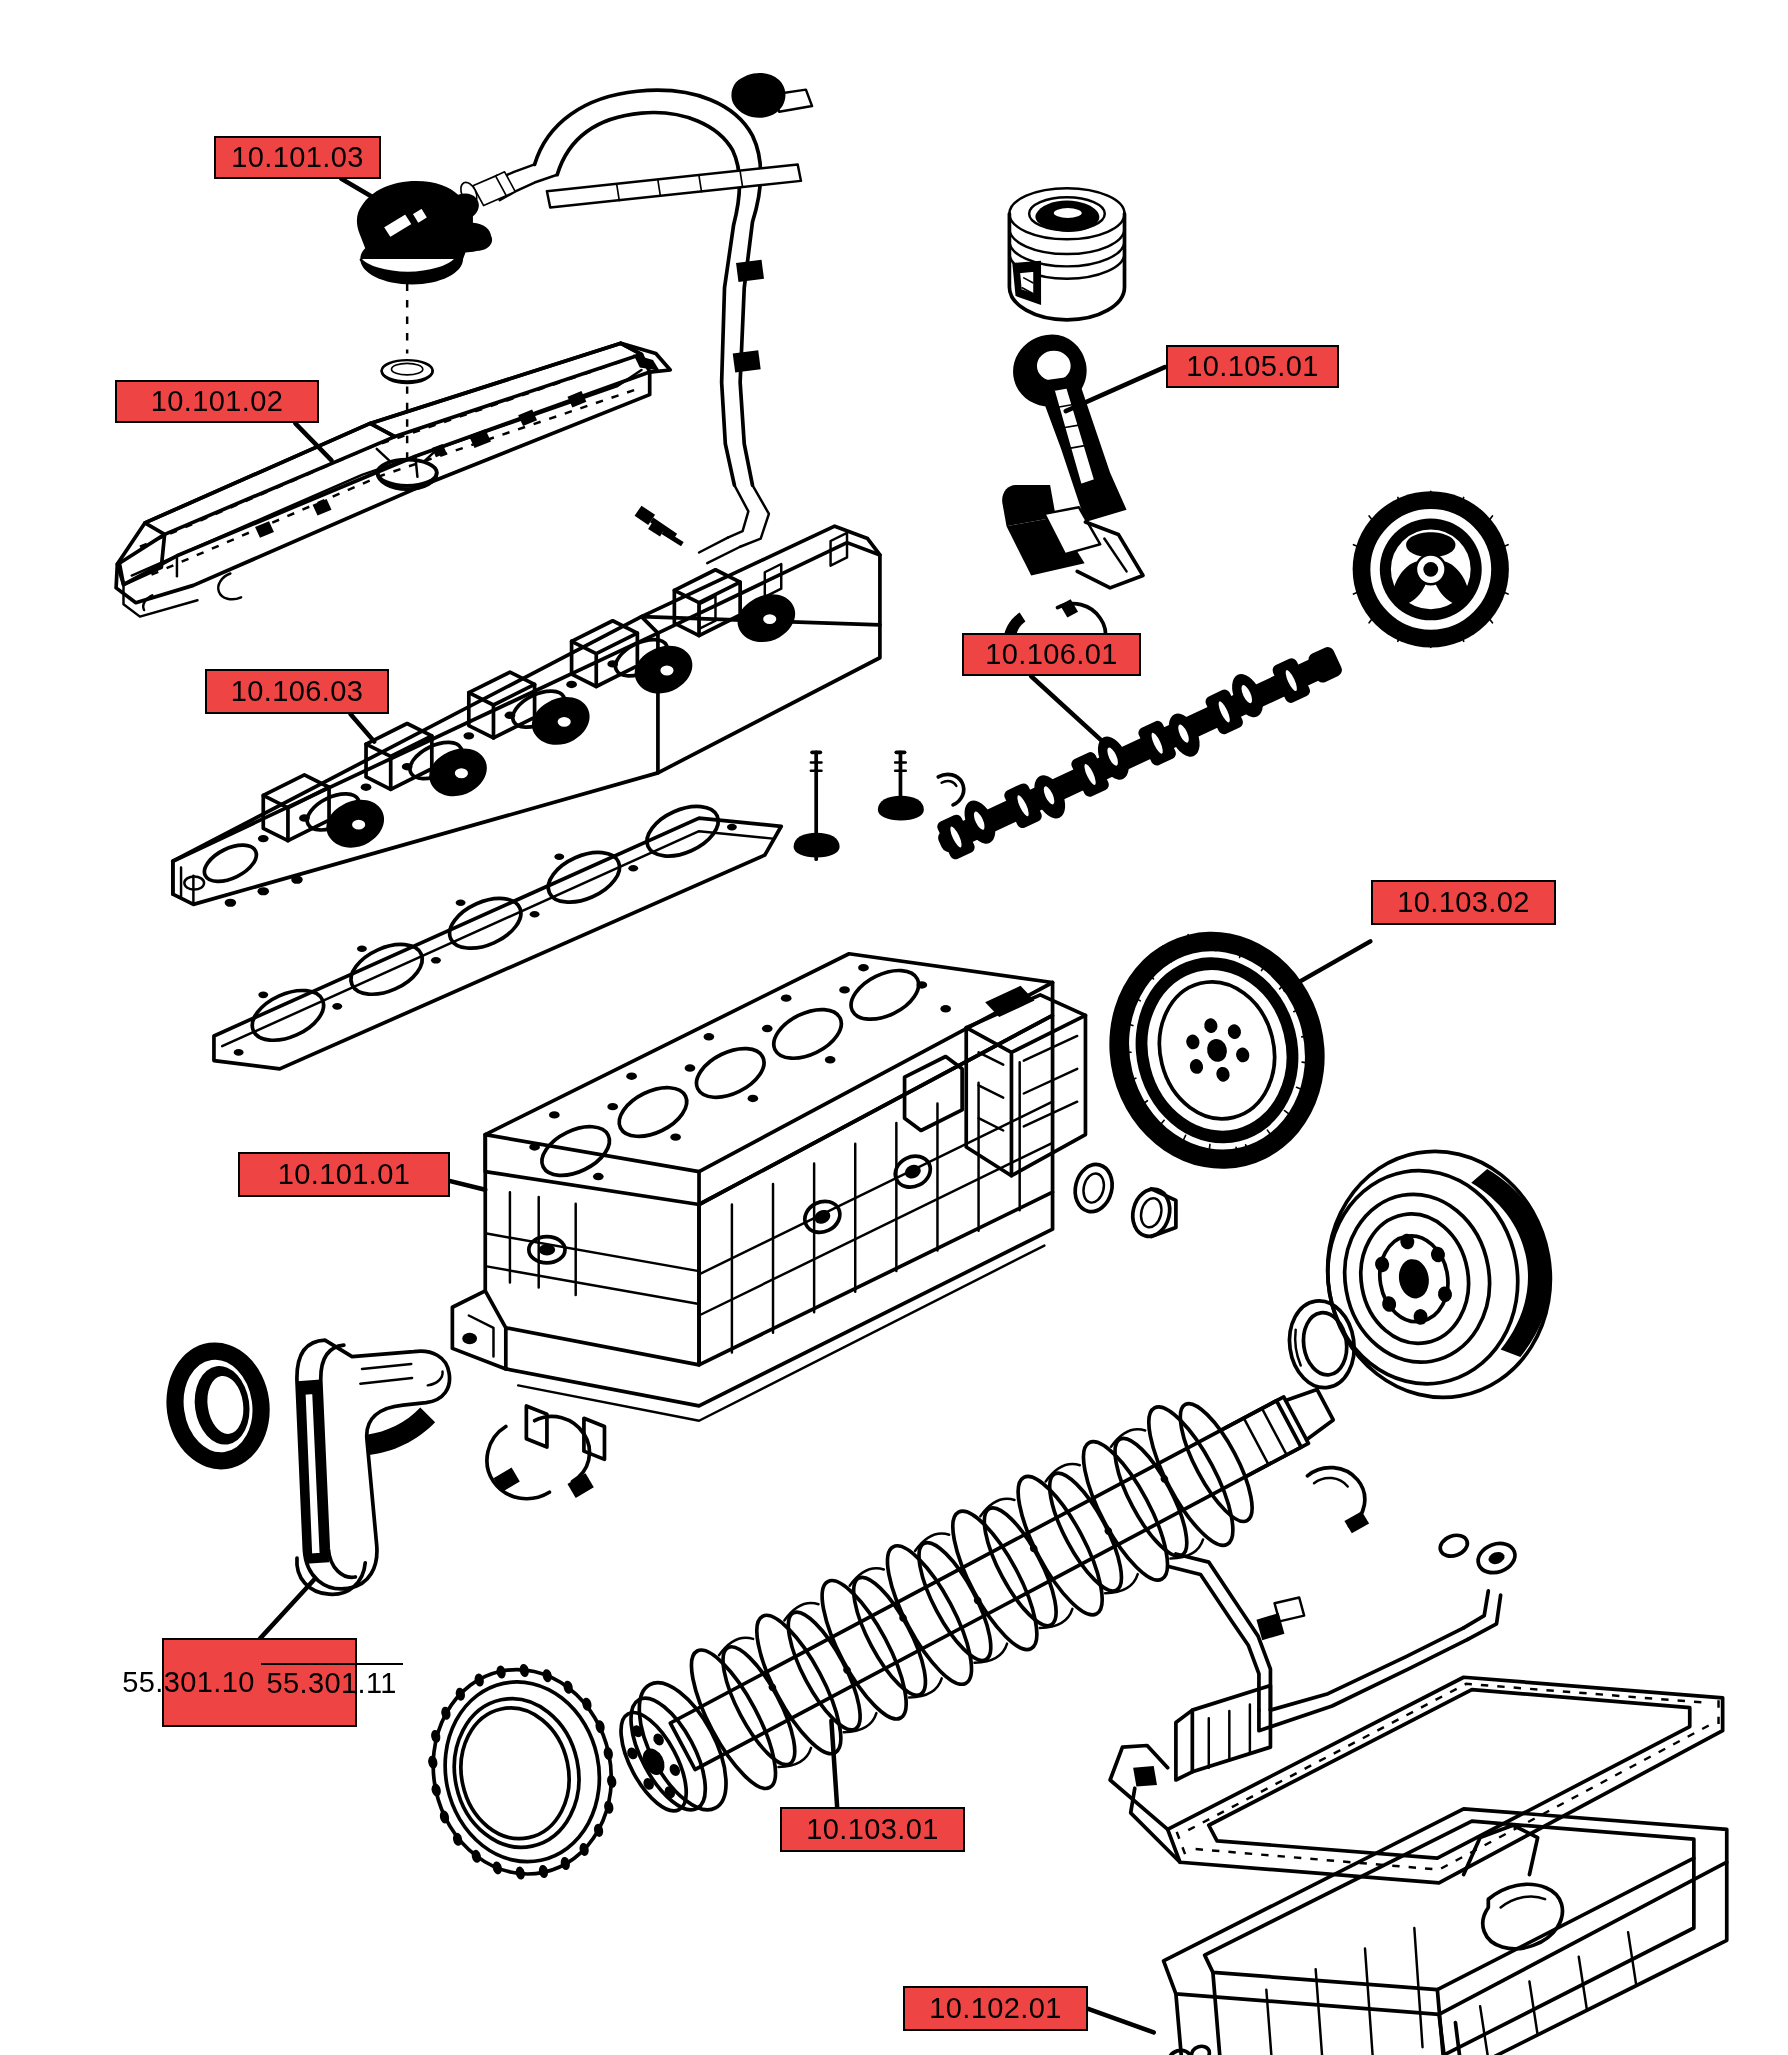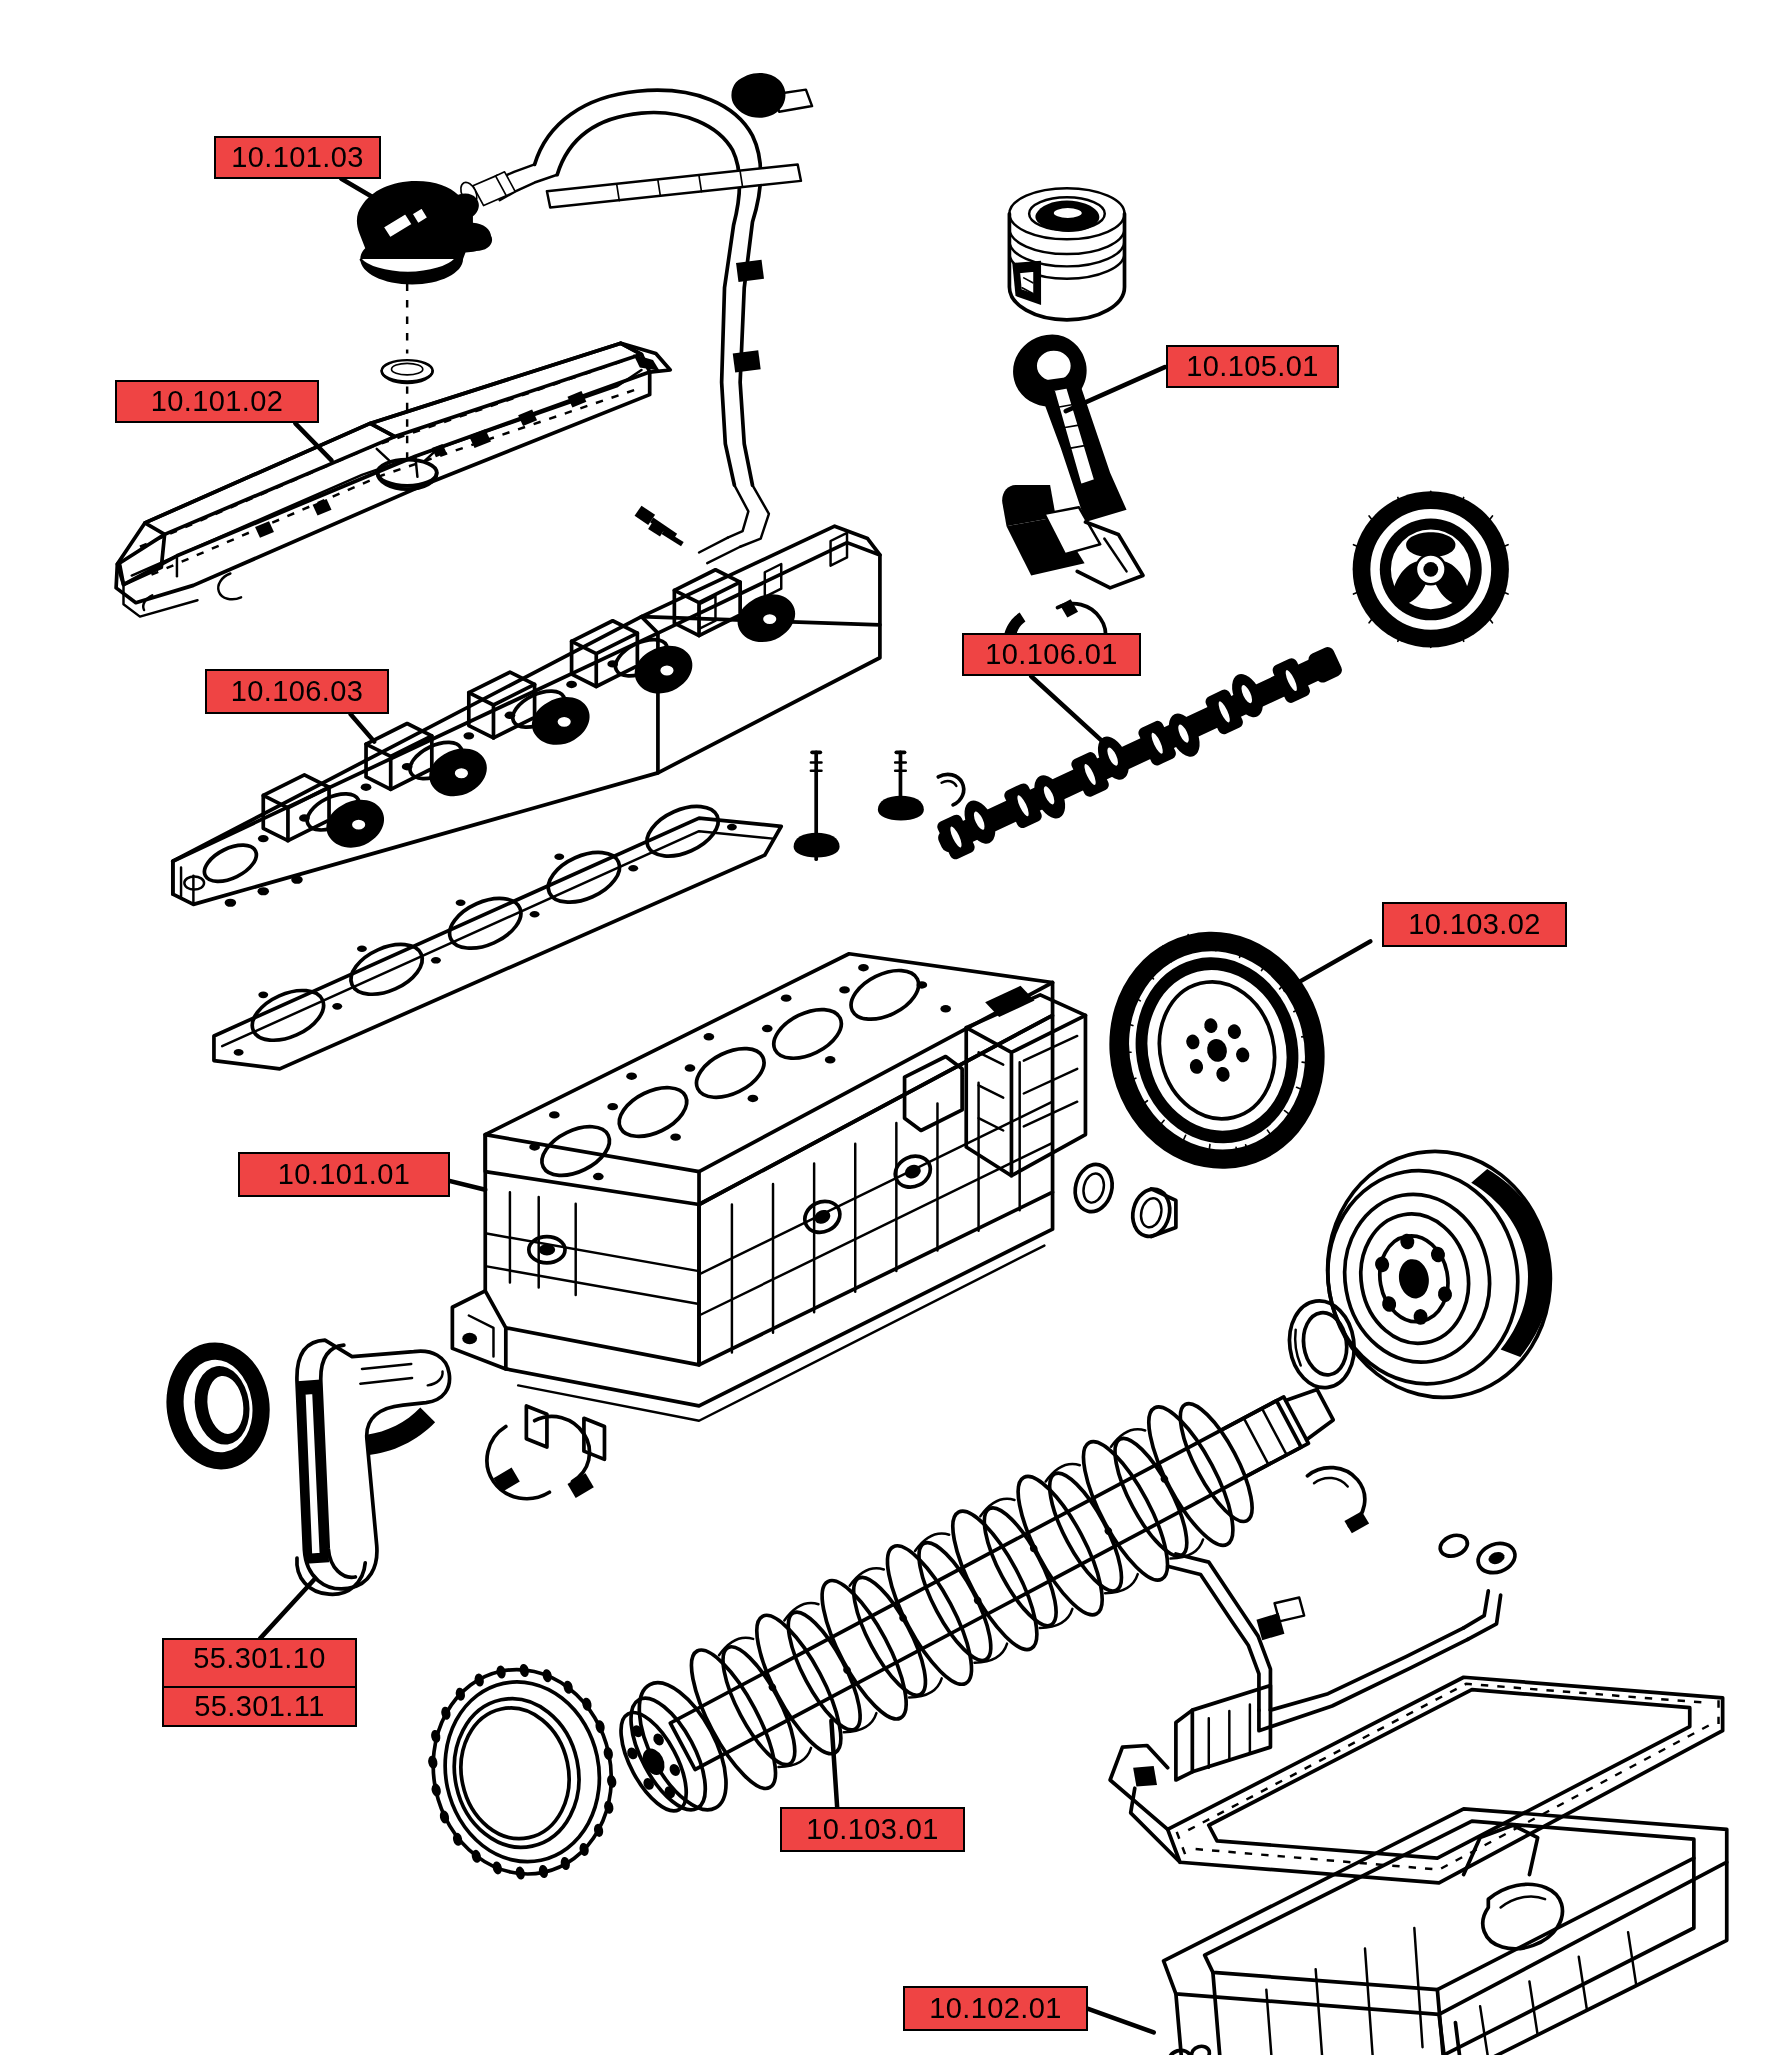--- a/index.html
+++ b/index.html
@@ -23,21 +23,21 @@
     justify-content:center;
     font-family:"Liberation Sans", sans-serif;
     font-size:29px;
     line-height:1;
     letter-spacing:0.4px;
     color:#000;
     white-space:nowrap;
     padding:0 5.8px;
     z-index:20;
   }
-  .callout.stack{flex-direction:column;padding:0;justify-content:space-between;}
+  .callout.stack{flex-direction:row;padding:0;}
   .callout.stack .row{
     width:100%;
     box-sizing:border-box;
     display:flex;
     align-items:center;
     justify-content:center;
     padding:4.1px 5.8px;
   }
   .callout.stack .row + .row{border-top:2.5px solid #000;}
 </style>
@@ -752,21 +752,21 @@
   </div>
 
   <div class="callout" style="left:205px;top:669px;width:184px;height:45px;text-align:center;">
     <span>10.106.03</span>
   </div>
 
   <div class="callout" style="left:962px;top:633px;width:179px;height:43px;">
     <span>10.106.01</span>
   </div>
 
-  <div class="callout" style="left:1371px;top:902px;width:185px;height:45px;margin-left:11px;">
+  <div class="callout" style="left:1371px;top:880px;width:185px;height:45px;">
     <span>10.103.02</span>
   </div>
 
   <div class="callout" style="left:238px;top:1152px;width:212px;height:45px;">
     <span>10.101.01</span>
   </div>
 
   <div class="callout stack" style="left:162px;top:1638px;width:195px;height:89px;">
     <div class="row">
       <span>55.301.10</span>

